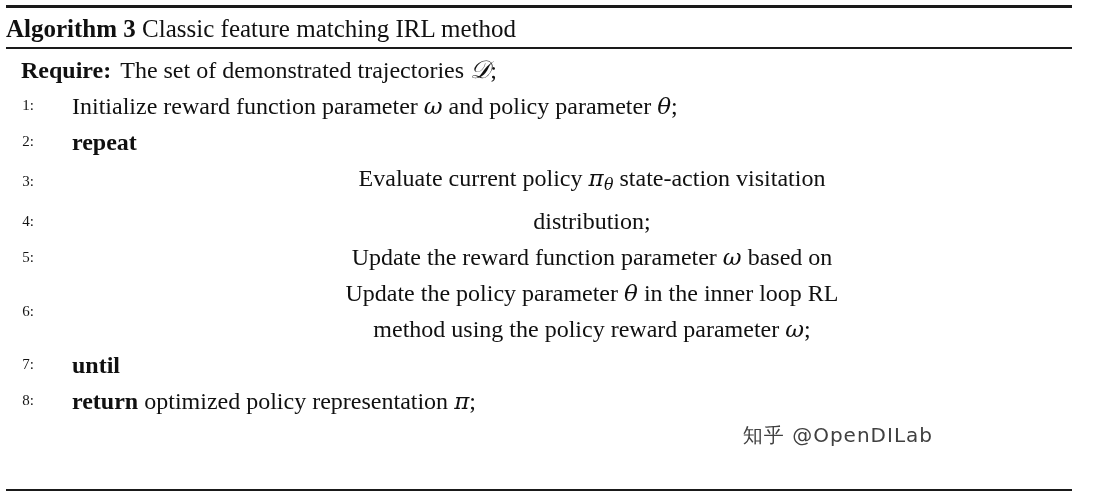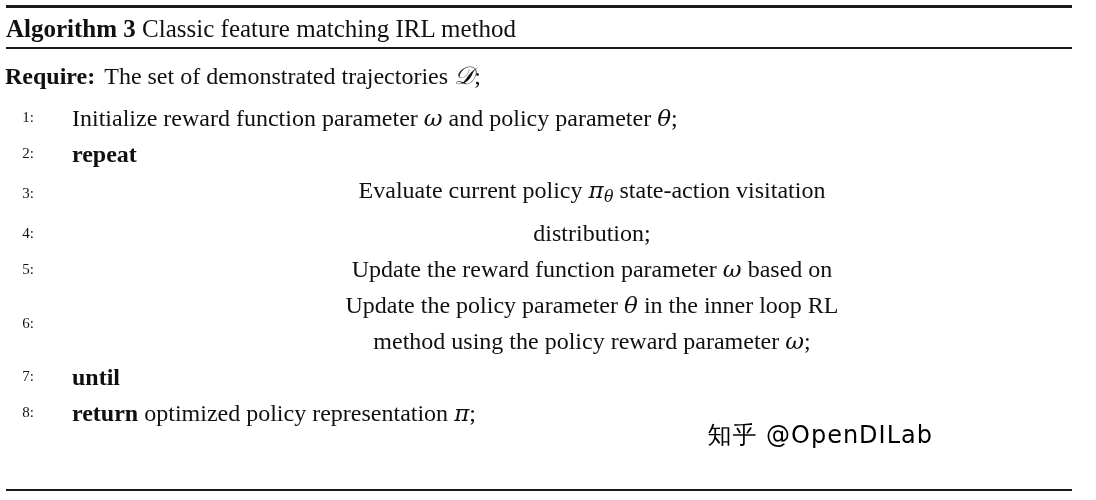--- a/index.html
+++ b/index.html
@@ -62,22 +62,22 @@
     width: 1096px;
   }
 
   .algo-line {
     position: relative;
     display: block;
     font-size: 24px;
   }
 
   .require-line {
-    padding-left: 5px;
-    line-height: 48px;
+    padding-left: 21px;
+    line-height: 36px;
     white-space: nowrap;
   }
   .require-line .kw {
     font-weight: bold;
   }
   .require-line .req-text {
     padding-left: 9px;
   }
 
   
@@ -144,23 +144,23 @@
     vertical-align: -0.24em;
     padding-left: 0.02em;
   }
 
   
   .watermark {
     position: absolute;
     right: 24px;
     top: 418px;
     font-family: "DejaVu Sans", "Liberation Sans", sans-serif;
-    font-size: 24px;
+    font-size: 20px;
     line-height: 34px;
-    color: #000000;
+    color: #404040;
     letter-spacing: 1px;
     white-space: nowrap;
     user-select: none;
   }
 </style>
 </head>
 <body>
 
 <div class="algorithm-figure">
 

